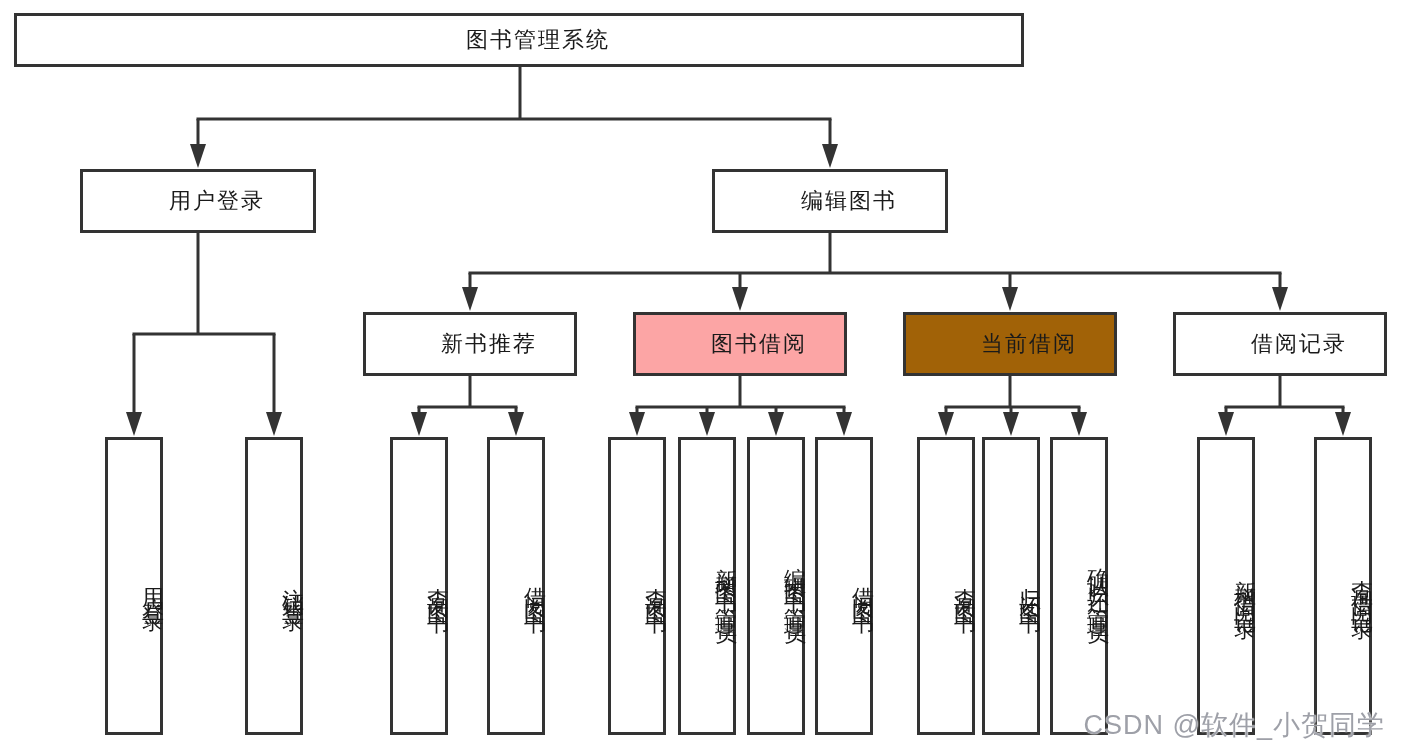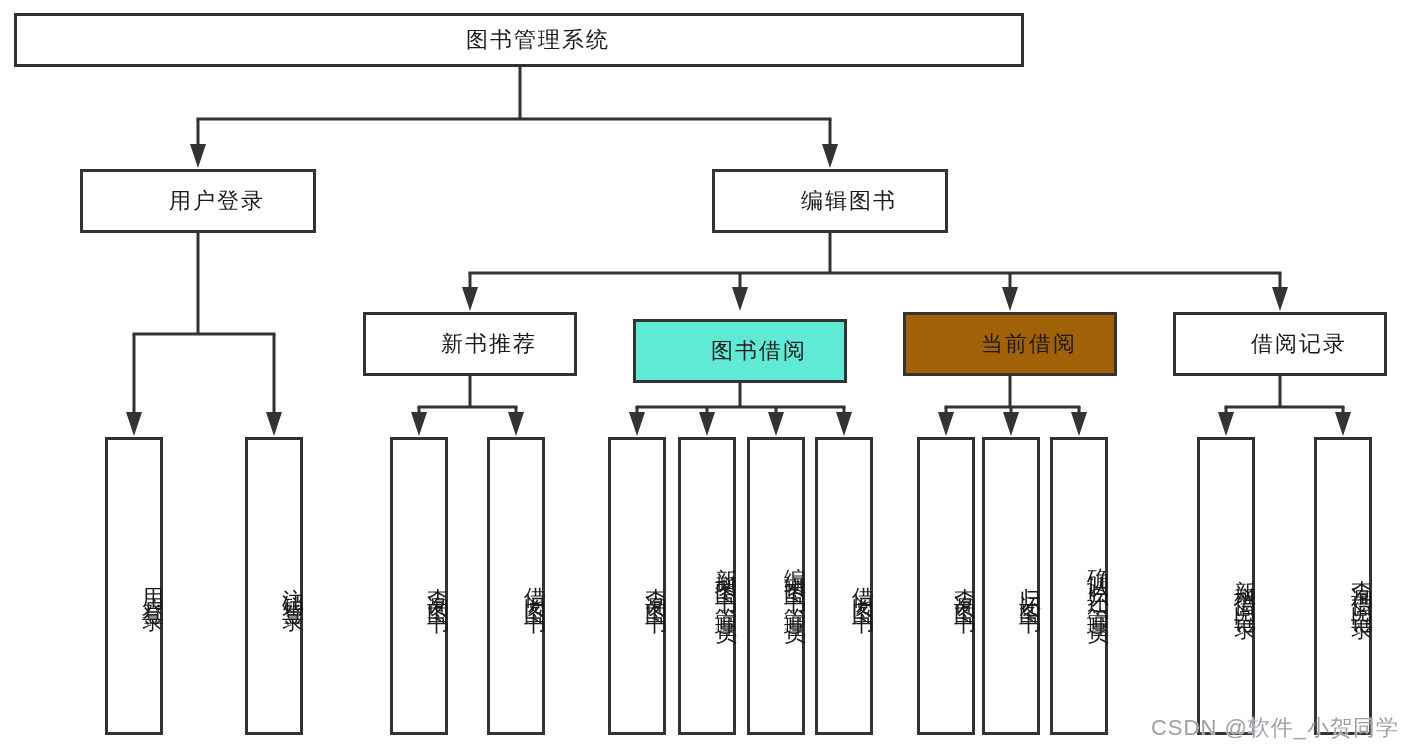--- a/index.html
+++ b/index.html
@@ -42,23 +42,23 @@
   }
   .node.v {
     font-size: 22px;
     letter-spacing: 8px;
     writing-mode: vertical-rl;
     text-orientation: mixed;
     line-height: 1;
   }
   .watermark {
     position: absolute;
-    right: 6px;
+    right: 20px;
     bottom: 4px;
-    font-size: 22px;
+    font-size: 27px;
     color: #9ea0a8;
     text-shadow: 0 0 2px #ffffff, 0 0 1px #ffffff;
     white-space: nowrap;
     letter-spacing: 1px;
   }
 </style>
 </head>
 <body>
 
 <div class="canvas">
@@ -114,21 +114,21 @@
       <line x1="1226" y1="407" x2="1226" y2="417" stroke="#333333" stroke-width="3"></line>
       <polygon points="1218,412 1234,412 1226,436" fill="#333333"></polygon>
       <line x1="1343" y1="407" x2="1343" y2="417" stroke="#333333" stroke-width="3"></line>
       <polygon points="1335,412 1351,412 1343,436" fill="#333333"></polygon>
     </svg>
   <div id="nodes-layer">
       <div class="node h" style="left: 14px; top: 13px; width: 1010px; height: 54px; border-color: rgb(51, 51, 51); background: rgb(255, 255, 255); color: rgb(26, 26, 26);">图书管理系统</div>
       <div class="node h" style="left: 80px; top: 169px; width: 236px; height: 64px; border-color: rgb(51, 51, 51); background: rgb(255, 255, 255); color: rgb(26, 26, 26);">用户登录</div>
       <div class="node h" style="left: 712px; top: 169px; width: 236px; height: 64px; border-color: rgb(51, 51, 51); background: rgb(255, 255, 255); color: rgb(26, 26, 26);">编辑图书</div>
       <div class="node h" style="left: 363px; top: 312px; width: 214px; height: 64px; border-color: rgb(51, 51, 51); background: rgb(255, 255, 255); color: rgb(26, 26, 26); font-family: Liberation Serif, serif;">新书推荐</div>
-      <div class="node h" style="left: 633px; top: 312px; width: 214px; height: 64px; border-color: rgb(51, 51, 51); background: #5eead4; color: rgb(26, 26, 26); margin-top: 7px;">图书借阅</div>
+      <div class="node h" style="left: 633px; top: 312px; width: 214px; height: 64px; border-color: rgb(51, 51, 51); background: #fca5a5; color: rgb(26, 26, 26);">图书借阅</div>
       <div class="node h" style="left: 903px; top: 312px; width: 214px; height: 64px; border-color: rgb(51, 51, 51); background: #a16207; color: rgb(26, 26, 26);">当前借阅</div>
       <div class="node h" style="left: 1173px; top: 312px; width: 214px; height: 64px; border-color: rgb(51, 51, 51); background: rgb(255, 255, 255); color: rgb(26, 26, 26);">借阅记录</div>
       <div class="node v" style="left: 105px; top: 437px; width: 58px; height: 298px; border-color: rgb(51, 51, 51); background: rgb(255, 255, 255); color: rgb(26, 26, 26);">用户登录</div>
       <div class="node v" style="left: 245px; top: 437px; width: 58px; height: 298px; border-color: rgb(51, 51, 51); background: rgb(255, 255, 255); color: rgb(26, 26, 26);">注销登录</div>
       <div class="node v" style="left: 390px; top: 437px; width: 58px; height: 298px; border-color: rgb(51, 51, 51); background: rgb(255, 255, 255); color: rgb(26, 26, 26);">查询图书</div>
       <div class="node v" style="left: 487px; top: 437px; width: 58px; height: 298px; border-color: rgb(51, 51, 51); background: rgb(255, 255, 255); color: rgb(26, 26, 26);">借阅图书</div>
       <div class="node v" style="left: 608px; top: 437px; width: 58px; height: 298px; border-color: rgb(51, 51, 51); background: rgb(255, 255, 255); color: rgb(26, 26, 26);">查询图书</div>
       <div class="node v" style="left: 678px; top: 437px; width: 58px; height: 298px; border-color: rgb(51, 51, 51); background: rgb(255, 255, 255); color: rgb(26, 26, 26);">新增图书（管理员）</div>
       <div class="node v" style="left: 747px; top: 437px; width: 58px; height: 298px; border-color: rgb(51, 51, 51); background: rgb(255, 255, 255); color: rgb(26, 26, 26);">编辑图书（管理员）</div>
       <div class="node v" style="left: 815px; top: 437px; width: 58px; height: 298px; border-color: rgb(51, 51, 51); background: rgb(255, 255, 255); color: rgb(26, 26, 26);">借阅图书</div>

